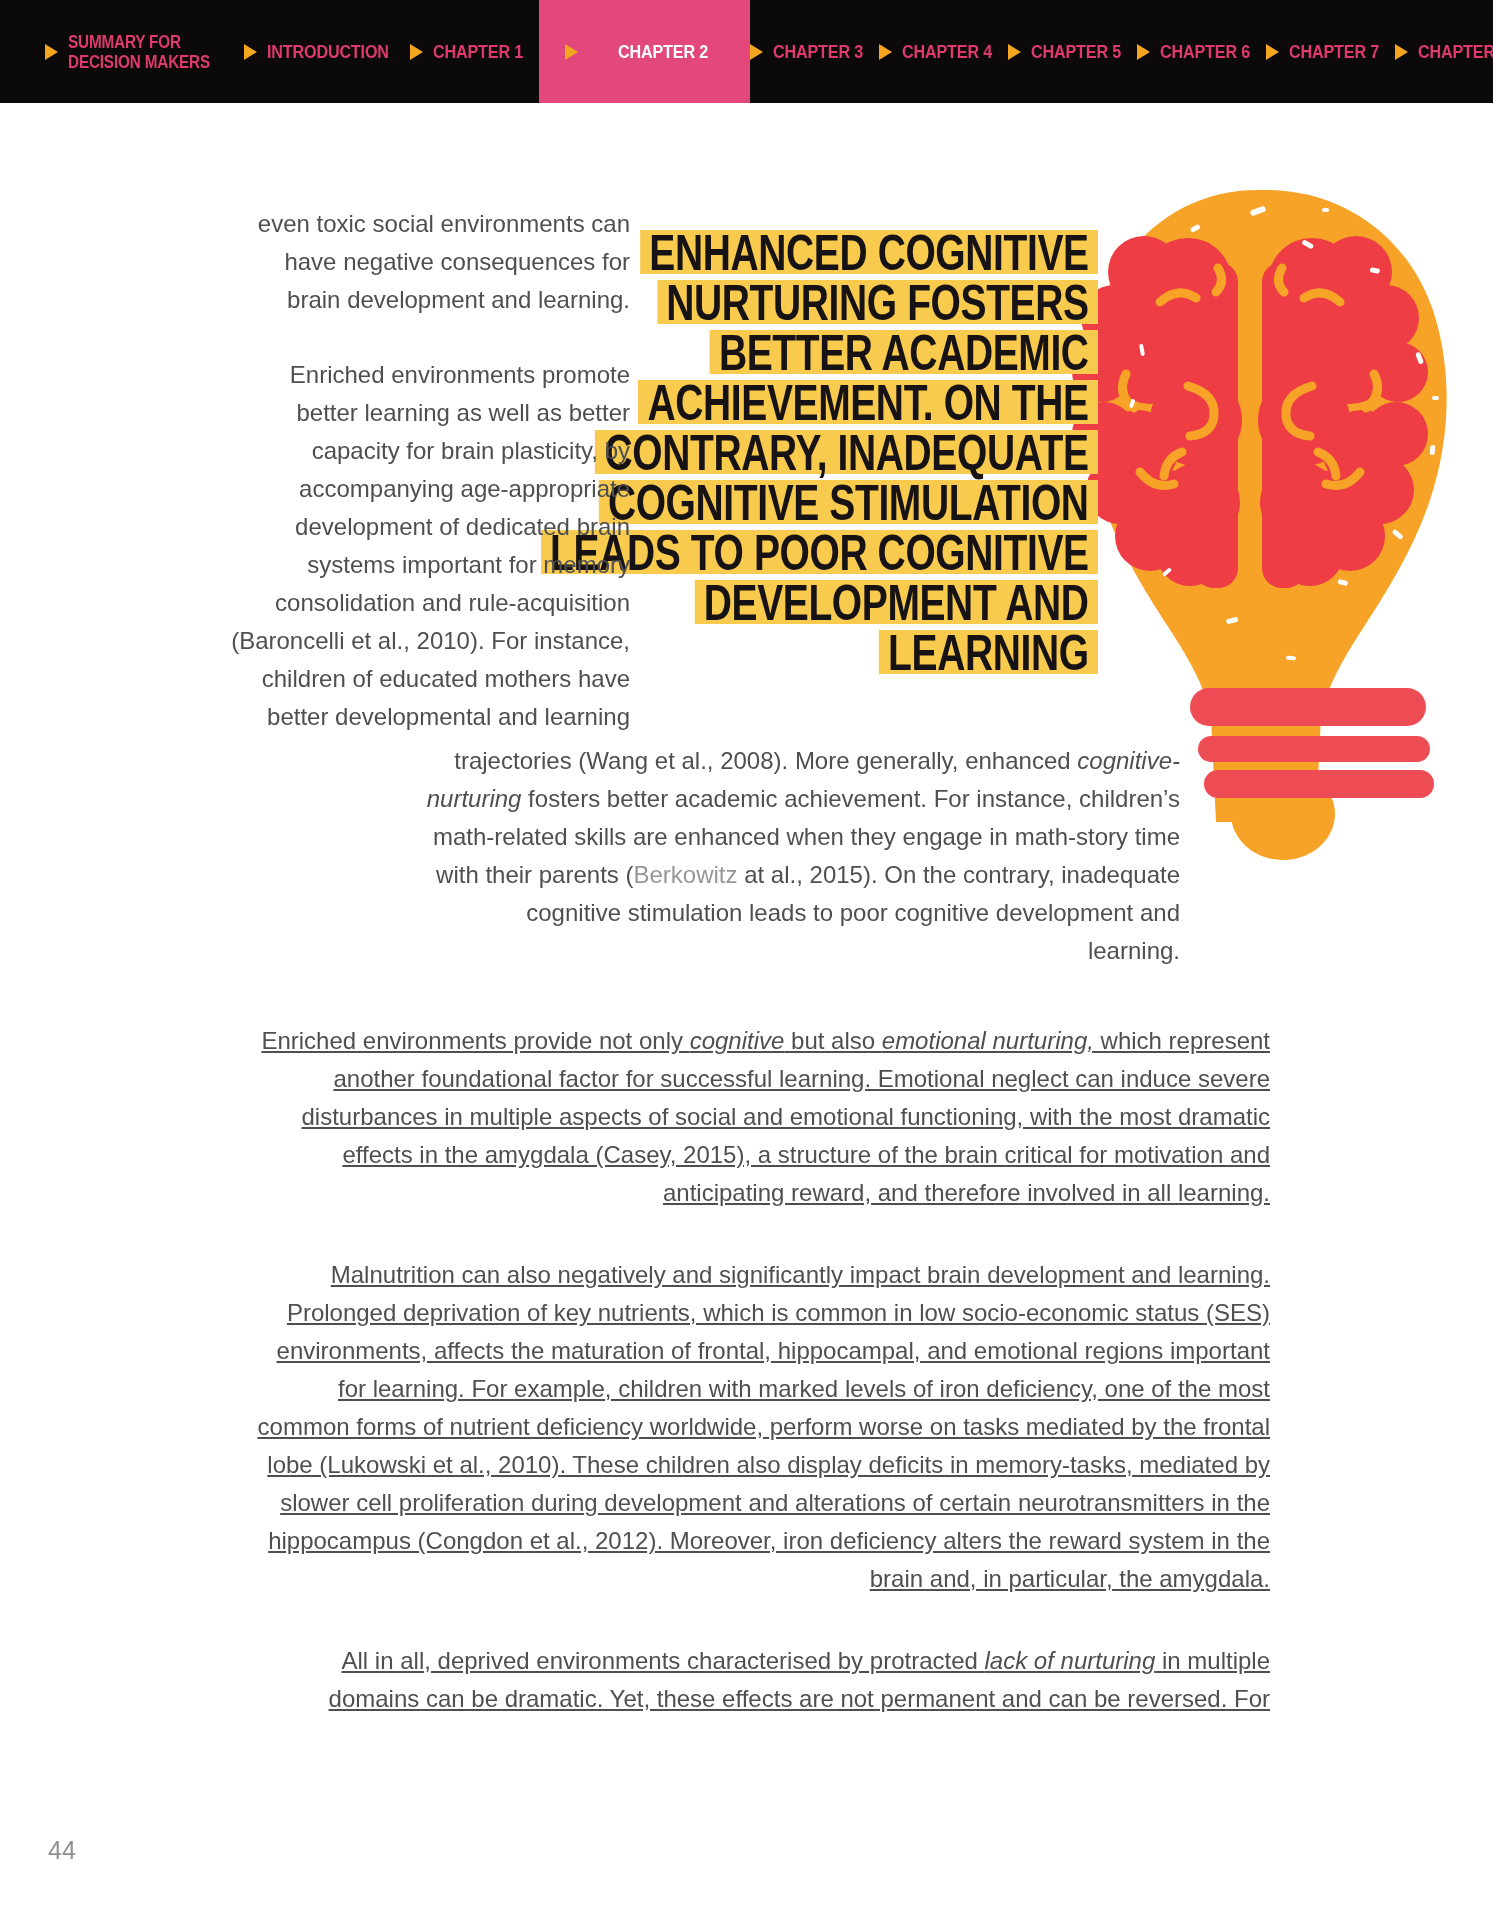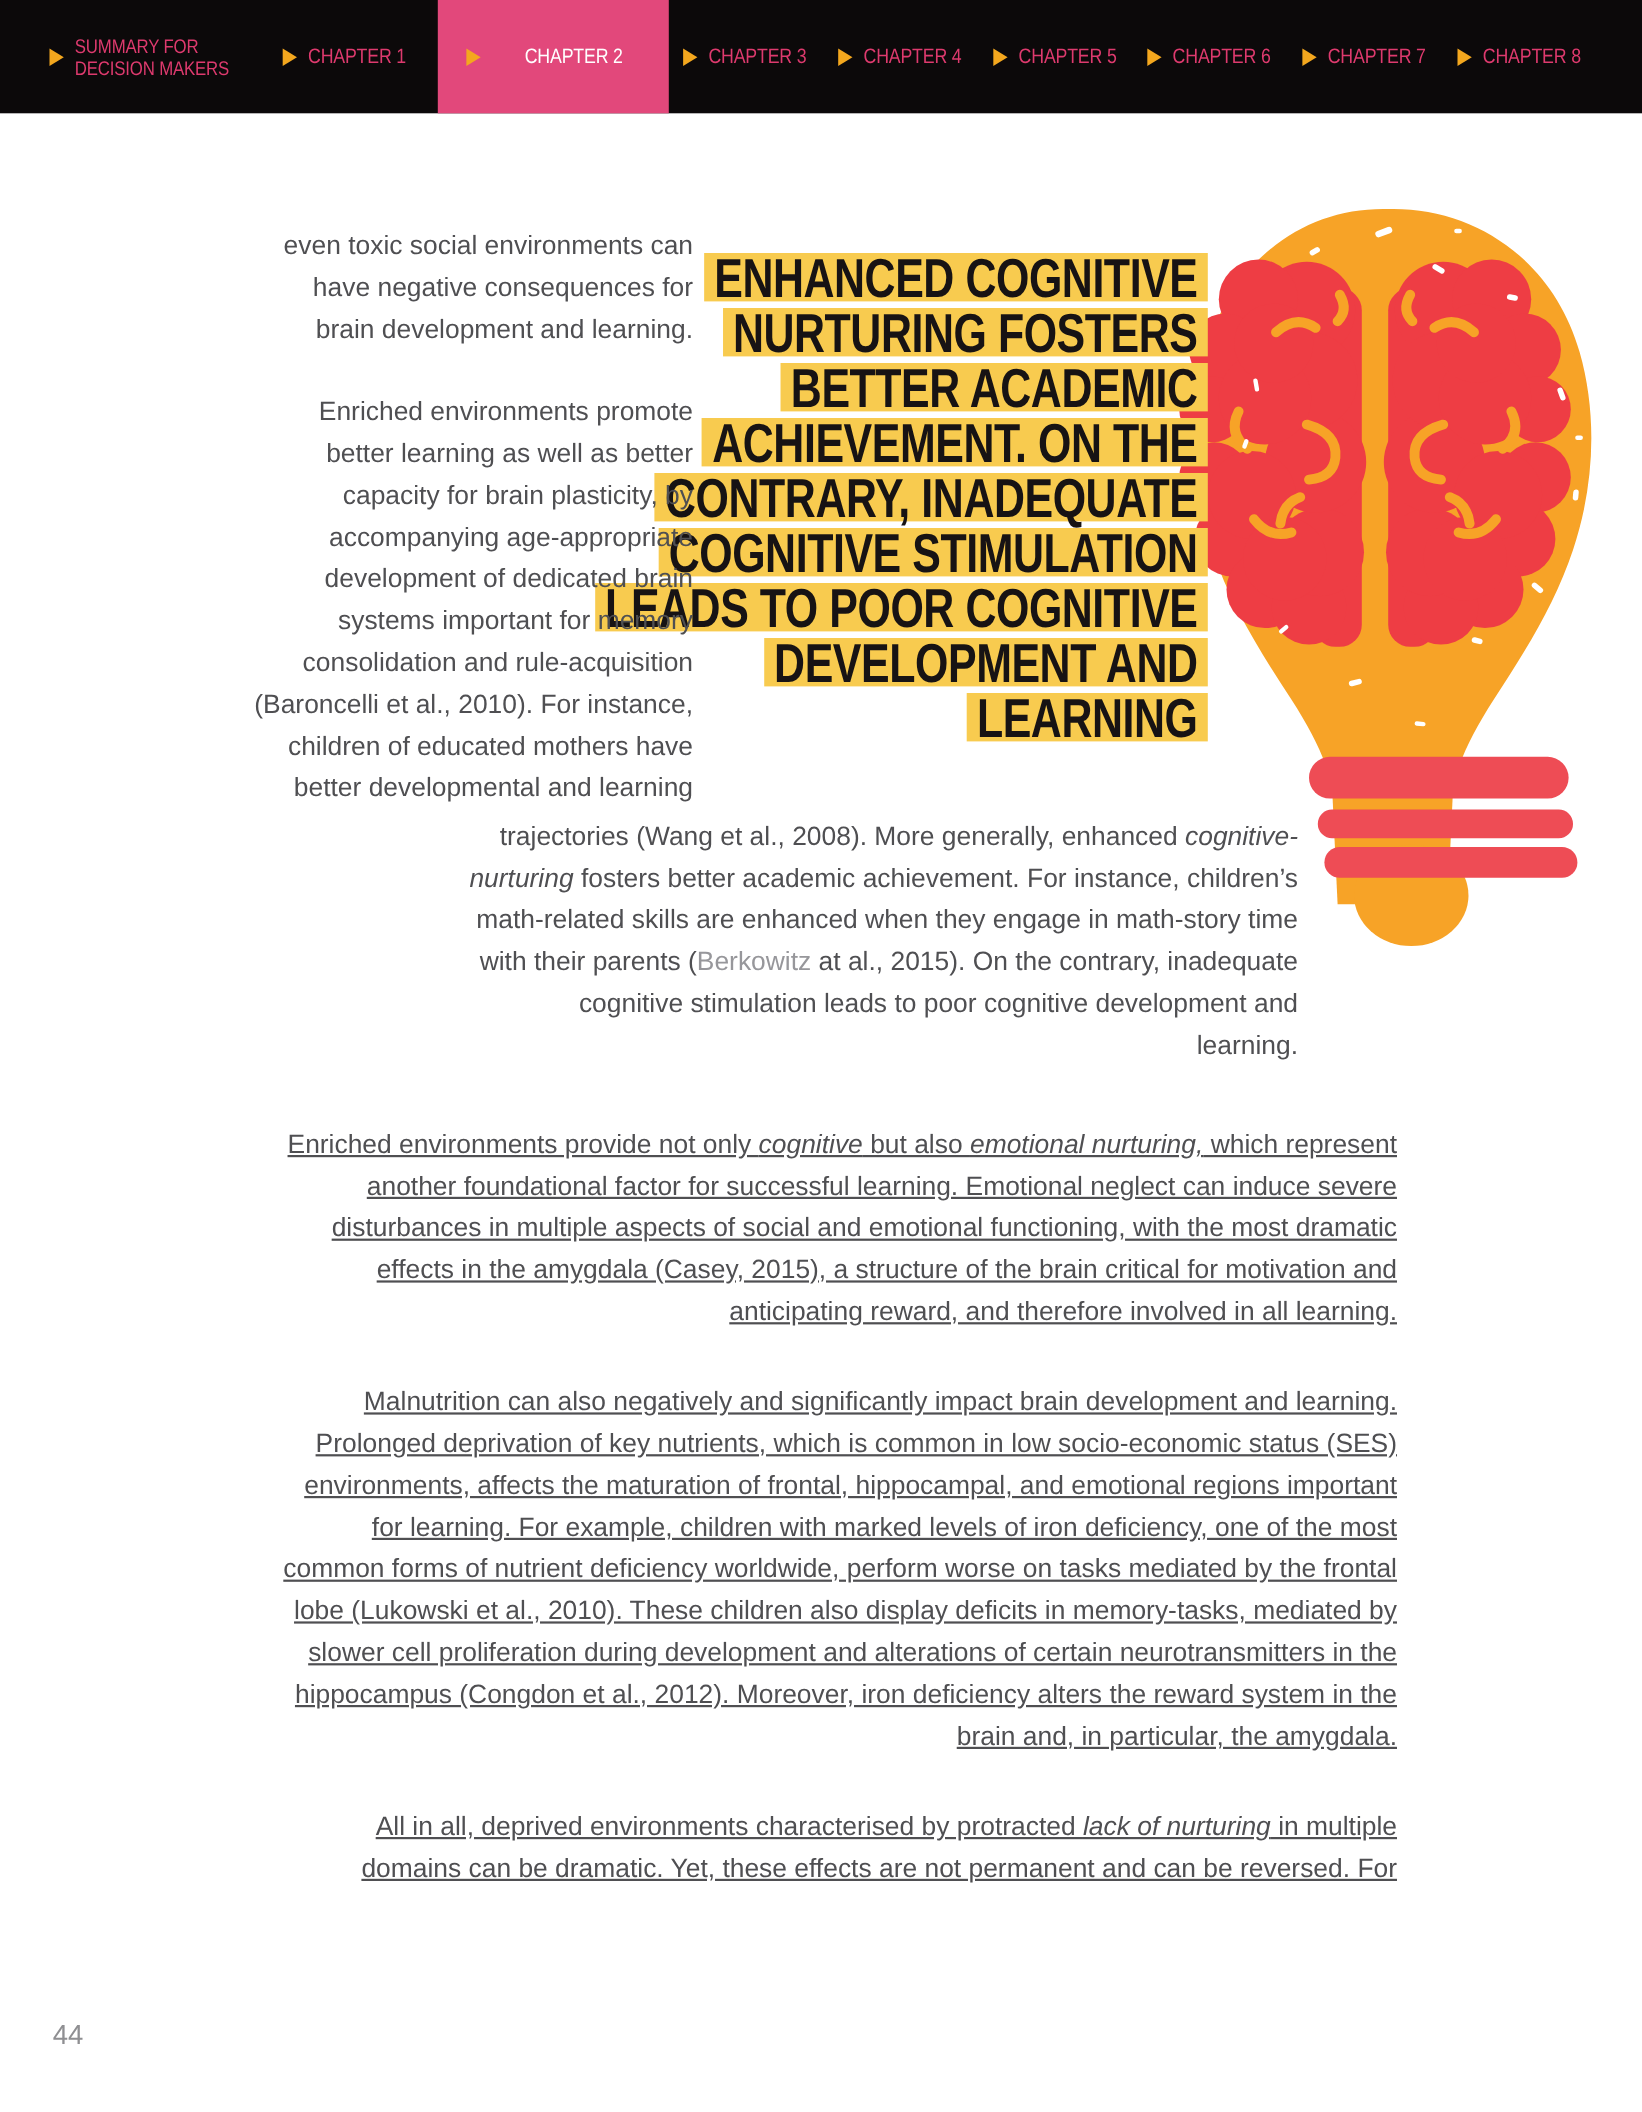--- a/index.html
+++ b/index.html
@@ -4,21 +4,21 @@
 <style>
   html,body{margin:0;padding:0;}
   .page{position:relative;width:1493px;height:1920px;background:#ffffff;overflow:hidden;
         font-family:"Liberation Sans",sans-serif;}
 
   
   .nav{position:absolute;top:0;left:0;width:1493px;height:103px;background:#0c090a;
        display:flex;align-items:center;justify-content:space-between;
        padding:0 40px 0 45px;box-sizing:border-box;z-index:5;}
   .nav-item{display:flex;align-items:center;gap:10px;height:100%;
-            color:var(--accent_pink);font-weight:normal;font-size:19px;cursor:pointer;}
+            color:var(--accent_pink);font-weight:bold;font-size:19px;cursor:pointer;}
   .nav-item.active{background:var(--active_tab);padding:0 26px;color:#ffffff;gap:40px;}
   .tri{width:0;height:0;border-left:13px solid var(--triangle);
        border-top:8px solid transparent;border-bottom:8px solid transparent;flex:none;}
   .nav-label{display:inline-block;transform:scaleX(.85);transform-origin:left center;
              white-space:nowrap;letter-spacing:-.2px;line-height:20px;}
   .nav-item.summary .nav-label{white-space:normal;width:176px;font-size:18px;}
 
   
   .quote{position:absolute;top:230px;right:395px;width:720px;text-align:right;z-index:2;
          transform:scaleX(.78);transform-origin:top right;font-weight:bold;color:#171314;}
@@ -45,20 +45,24 @@
 </style>
 </head>
 <body>
 
 <div class="page">
 
   <div class="nav">
     <div class="nav-item summary">
       <span class="tri"></span>
       <span class="nav-label">SUMMARY FOR DECISION MAKERS</span>
+    </div>
+    <div class="nav-item">
+      <span class="tri"></span>
+      <span class="nav-label">INTRODUCTION</span>
     </div>
     <div class="nav-item">
       <span class="tri"></span>
       <span class="nav-label">CHAPTER 1</span>
     </div>
     <div class="nav-item active">
       <span class="tri"></span>
       <span class="nav-label">CHAPTER 2</span>
     </div>
     <div class="nav-item">

